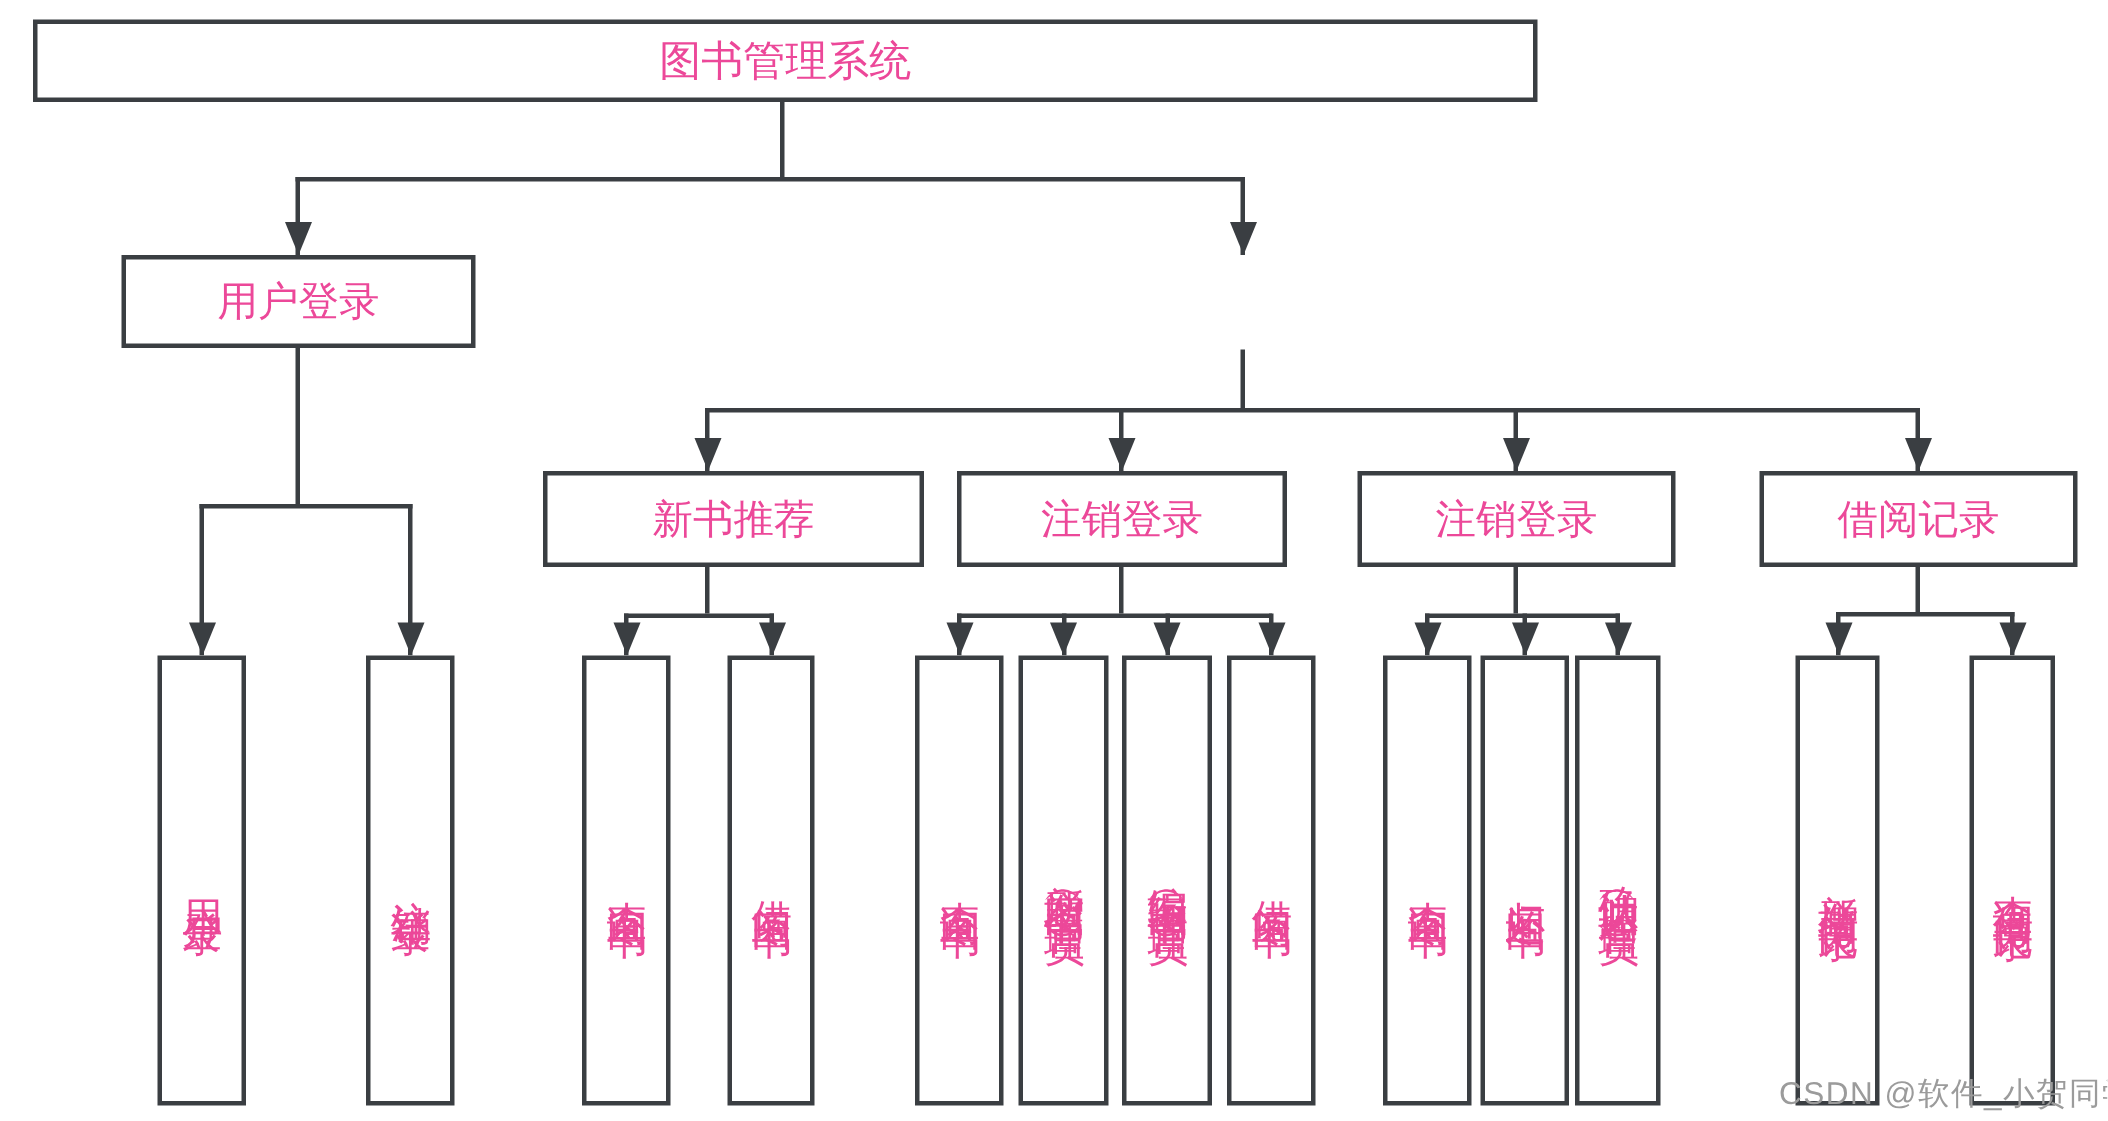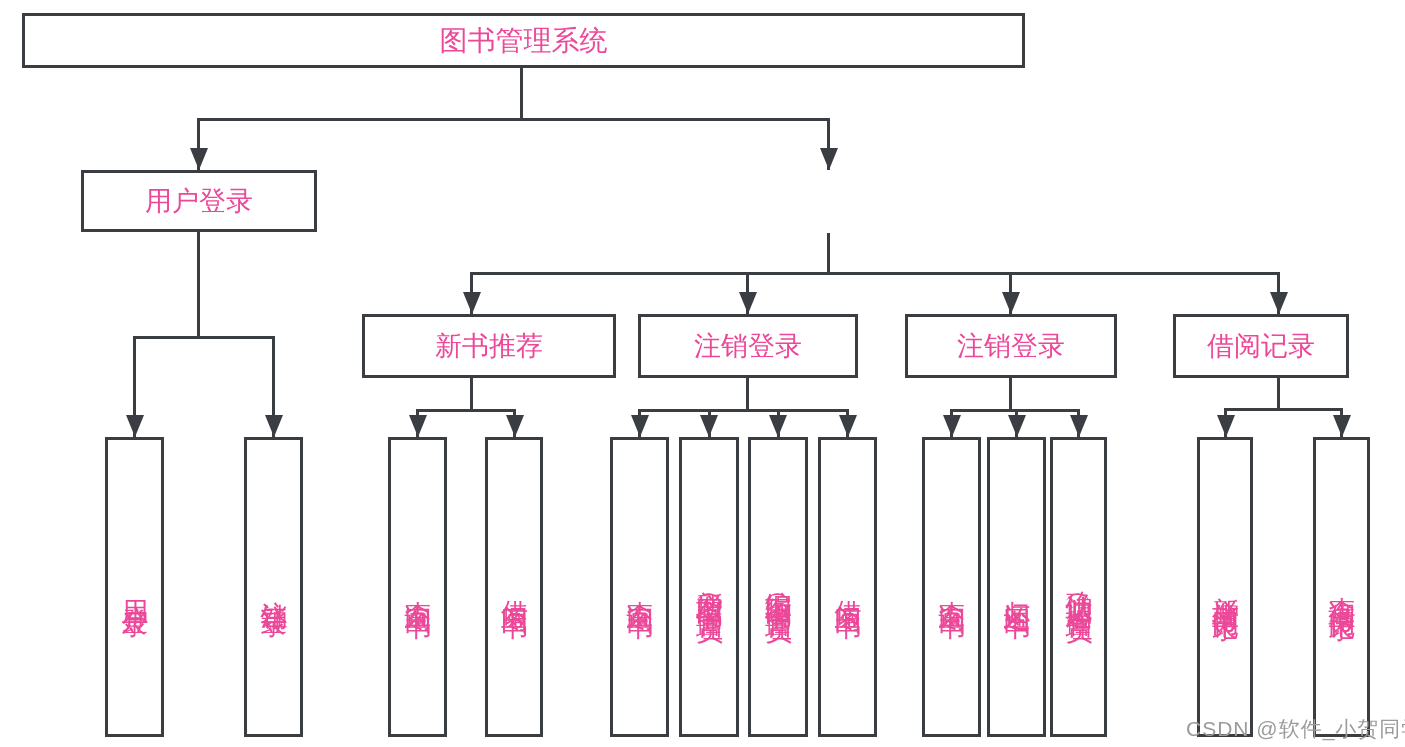--- a/index.html
+++ b/index.html
@@ -59,21 +59,21 @@
   <div class="vl" style="left:1009px;top:272px;height:42px"></div>
   <div class="vl" style="left:1277px;top:272px;height:42px"></div>
   <div class="ah" style="left:463px;top:292px"></div>
   <div class="ah" style="left:739px;top:292px"></div>
   <div class="ah" style="left:1002px;top:292px"></div>
   <div class="ah" style="left:1270px;top:292px"></div>
 
   <div class="nbox" style="left:362px;top:314px;width:254px;height:64px">新书推荐</div>
   <div class="nbox" style="left:638px;top:314px;width:220px;height:64px">注销登录</div>
   <div class="nbox" style="left:905px;top:314px;width:212px;height:64px">注销登录</div>
-  <div class="nbox" style="left:1173px;top:314px;width:176px;height:64px">借阅记录</div>
+  <div class="nbox" style="left:1173px;top:314px;width:212px;height:64px">借阅记录</div>
 
   <div class="vl" style="left:470px;top:378px;height:31px"></div>
   <div class="hl" style="left:416px;top:409px;width:100px"></div>
   <div class="vl" style="left:416px;top:409px;height:28px"></div>
   <div class="vl" style="left:513px;top:409px;height:28px"></div>
   <div class="ah" style="left:409px;top:415px"></div>
   <div class="ah" style="left:506px;top:415px"></div>
 
   <div class="vl" style="left:746px;top:378px;height:31px"></div>
   <div class="hl" style="left:638px;top:409px;width:210px"></div>

